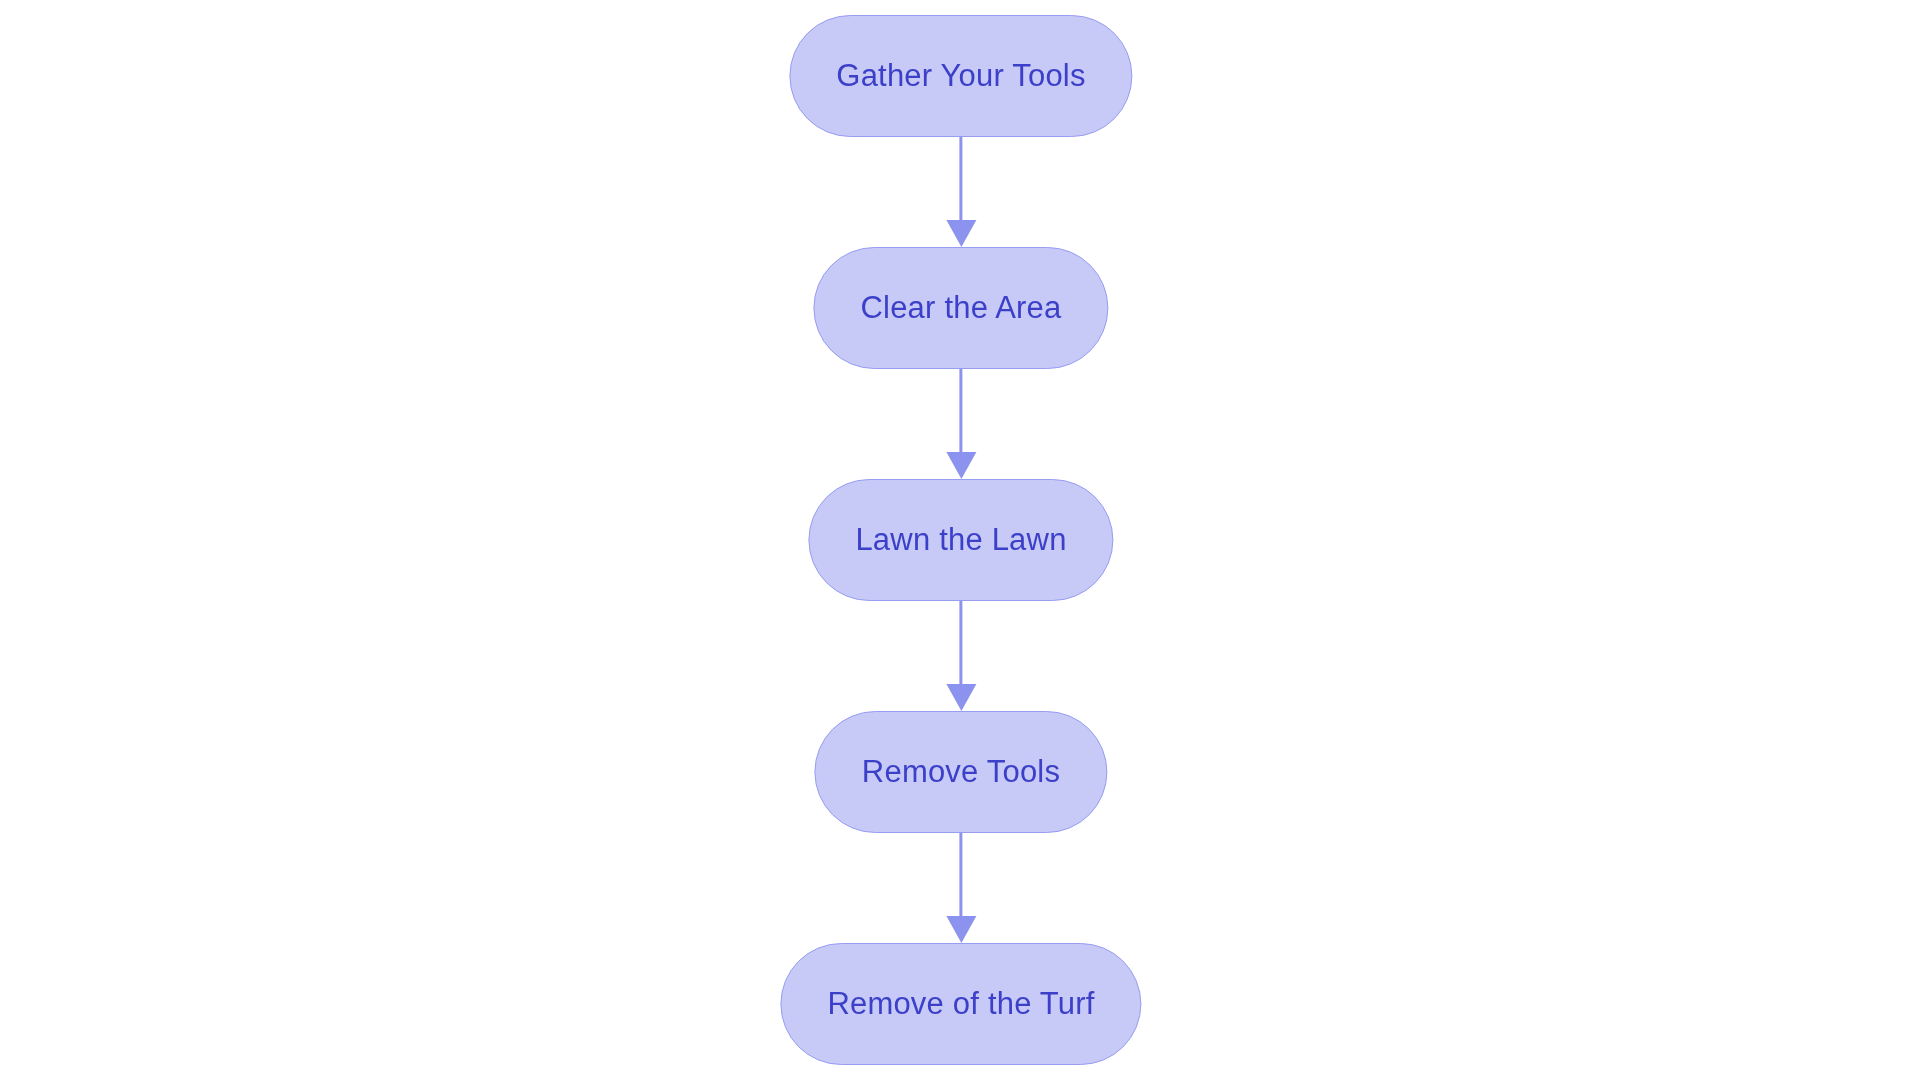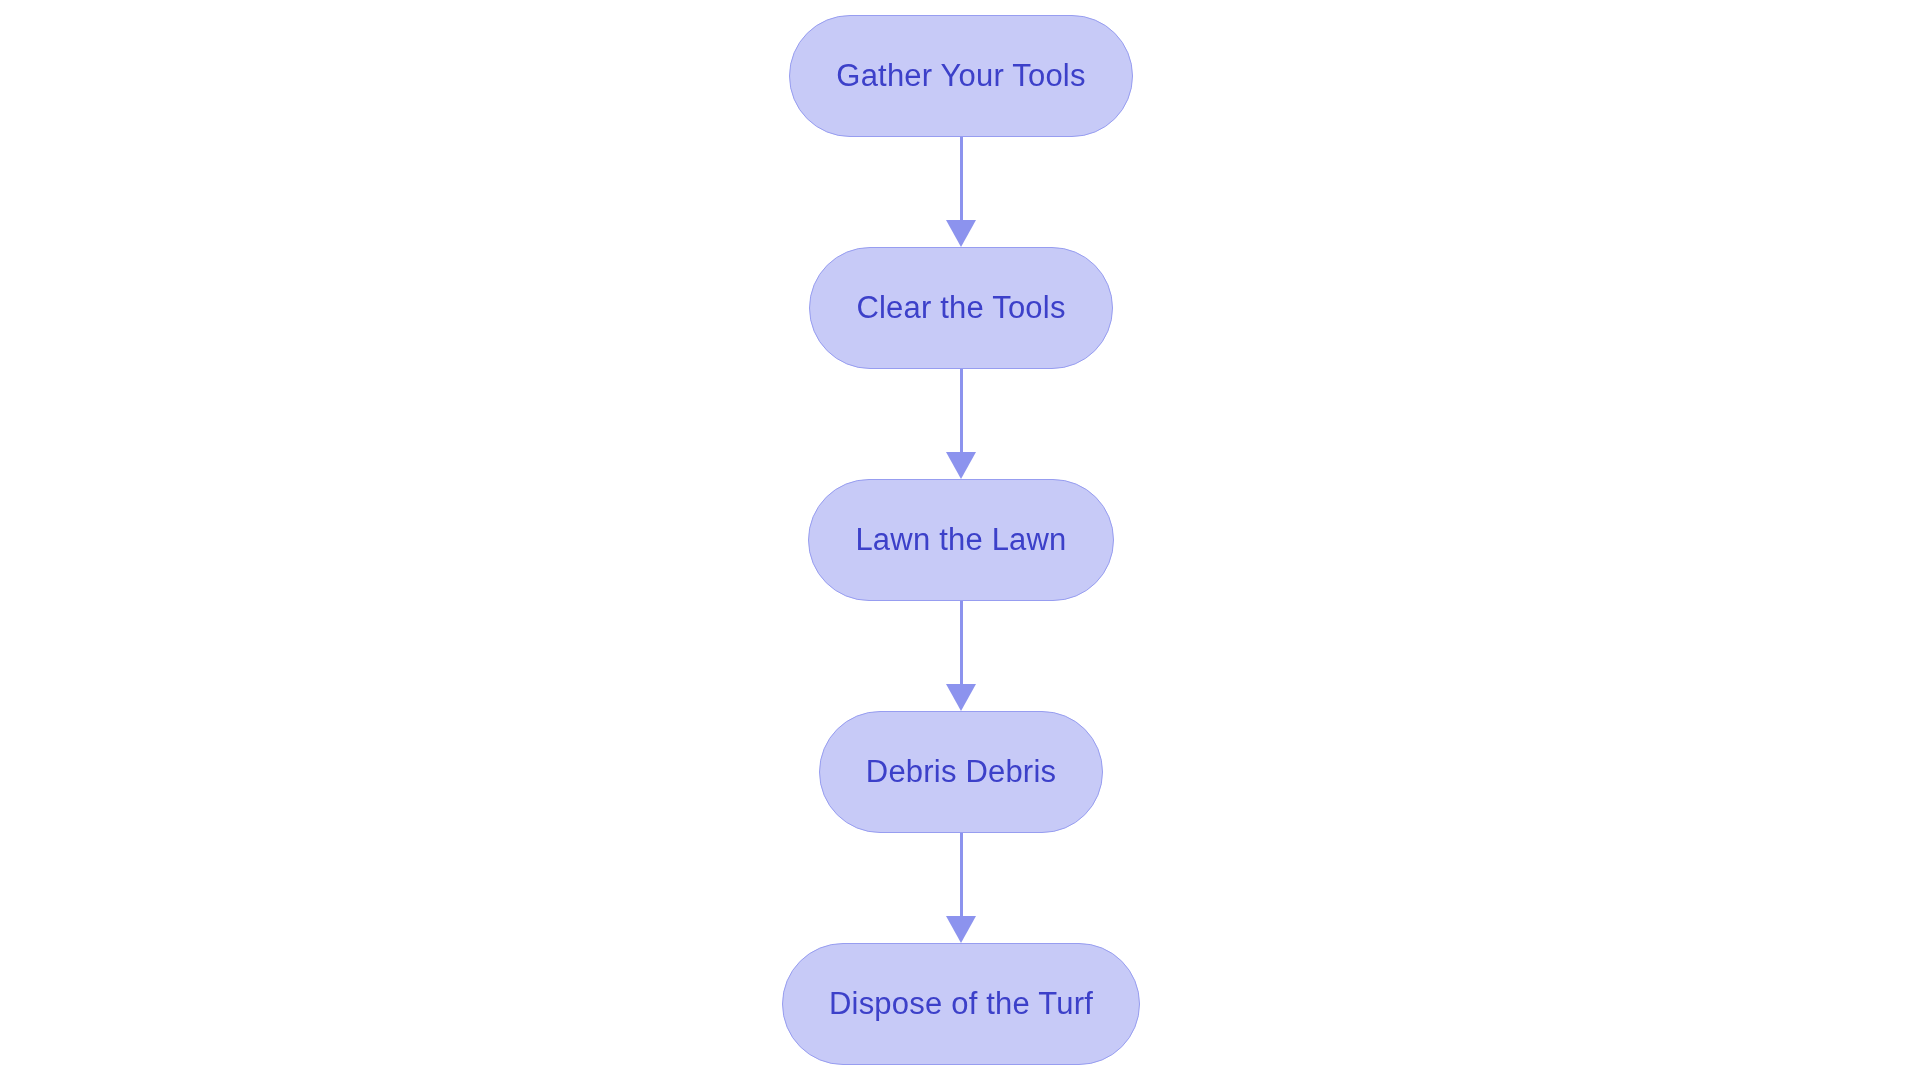--- a/index.html
+++ b/index.html
@@ -74,37 +74,37 @@
 <div class="canvas">
   <div class="flow">
 
     <div class="node">Gather Your Tools</div>
 
     <div class="arrow">
       <div class="line"></div>
       <div class="head"></div>
     </div>
 
-    <div class="node">Clear the Tools</div>
+    <div class="node">Clear the Area</div>
 
     <div class="arrow">
       <div class="line"></div>
       <div class="head"></div>
     </div>
 
     <div class="node">Lawn the Lawn</div>
 
     <div class="arrow">
       <div class="line"></div>
       <div class="head"></div>
     </div>
 
-    <div class="node">Debris Debris</div>
+    <div class="node">Remove Tools</div>
 
     <div class="arrow">
       <div class="line"></div>
       <div class="head"></div>
     </div>
 
-    <div class="node">Dispose of the Turf</div>
+    <div class="node">Remove of the Turf</div>
 
   </div>
 </div>
 
 </body></html>

